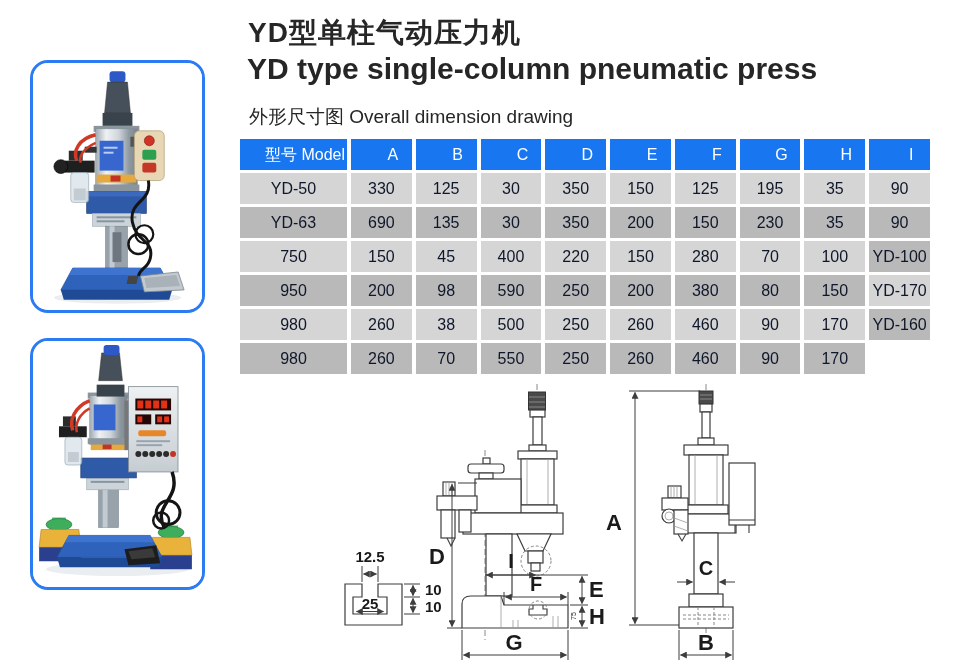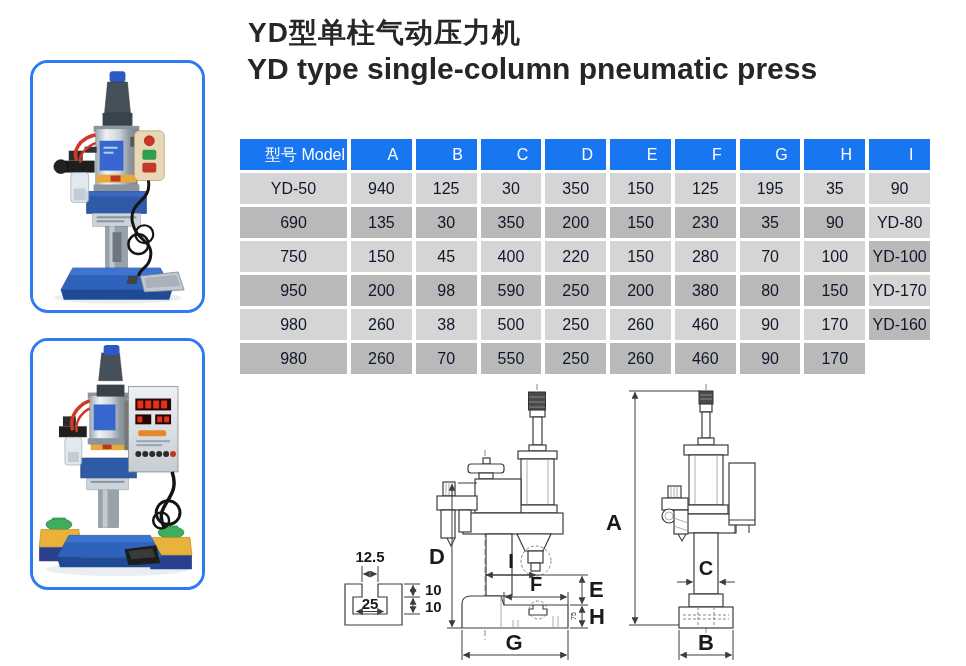--- a/index.html
+++ b/index.html
@@ -198,52 +198,53 @@
       </g>
       <g>
         <polygon points="92,210 124,206 128,224 96,226" fill="#1d1d1d"></polygon>
         <polygon points="96,212 120,209 123,218 99,220" fill="#3a3a3a"></polygon>
       </g>
     </svg>
   </div>
 
   <h1 class="title-cn">YD型单柱气动压力机</h1>
   <h2 class="title-en">YD type single-column pneumatic press</h2>
+  <div class="subtitle">外形尺寸图 Overall dimension drawing</div>
 
   <div class="spec-table">
       <div class="th">型号 Model</div>
       <div class="th">A</div>
       <div class="th">B</div>
       <div class="th">C</div>
       <div class="th">D</div>
       <div class="th">E</div>
       <div class="th">F</div>
       <div class="th">G</div>
       <div class="th">H</div>
       <div class="th">I</div>
       <div class="td row-light">YD-50</div>
-      <div class="td row-light">940</div>
+      <div class="td row-light">330</div>
       <div class="td row-light">125</div>
       <div class="td row-light">30</div>
       <div class="td row-light">350</div>
       <div class="td row-light">150</div>
       <div class="td row-light">125</div>
       <div class="td row-light">195</div>
       <div class="td row-light">35</div>
       <div class="td row-light">90</div>
+      <div class="td row-dark">YD-63</div>
       <div class="td row-dark">690</div>
       <div class="td row-dark">135</div>
       <div class="td row-dark">30</div>
       <div class="td row-dark">350</div>
       <div class="td row-dark">200</div>
       <div class="td row-dark">150</div>
       <div class="td row-dark">230</div>
       <div class="td row-dark">35</div>
       <div class="td row-dark">90</div>
-      <div class="td row-light">YD-80</div>
       <div class="td row-light">750</div>
       <div class="td row-light">150</div>
       <div class="td row-light">45</div>
       <div class="td row-light">400</div>
       <div class="td row-light">220</div>
       <div class="td row-light">150</div>
       <div class="td row-light">280</div>
       <div class="td row-light">70</div>
       <div class="td row-light">100</div>
       <div class="td row-dark">YD-100</div>

